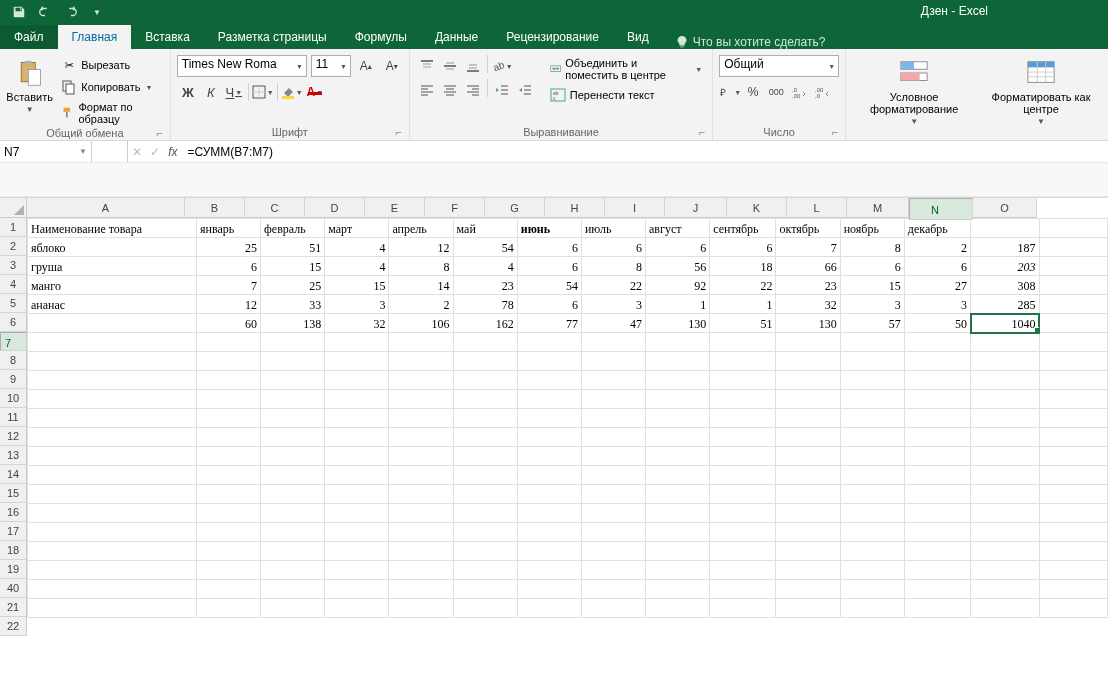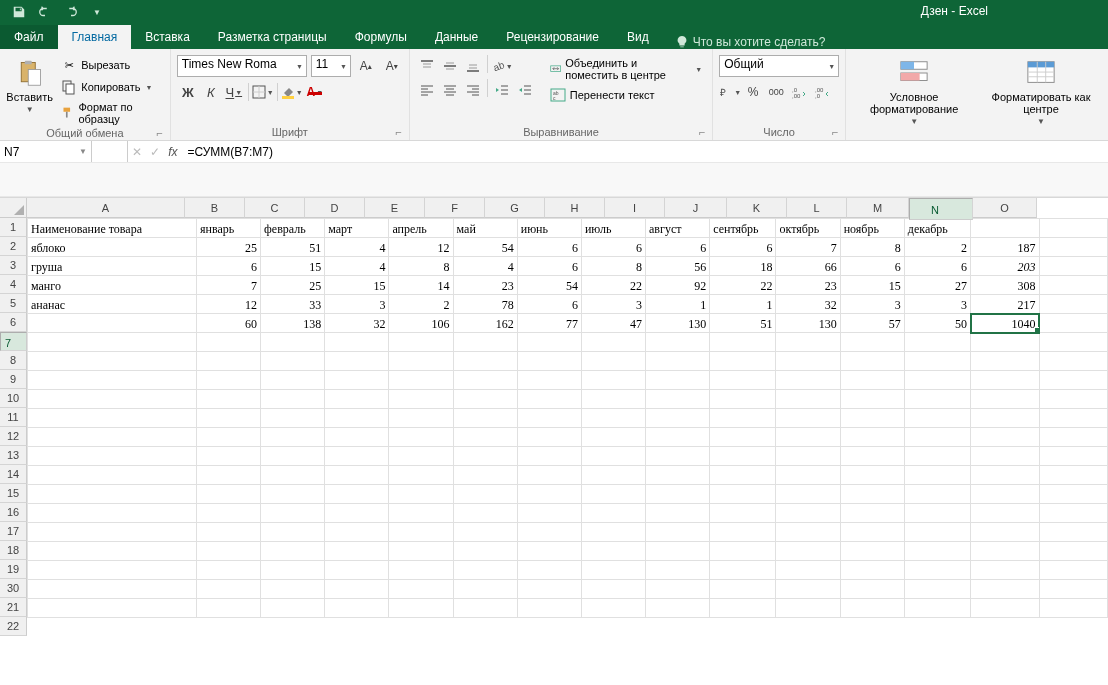--- a/index.html
+++ b/index.html
@@ -414,21 +414,21 @@
         <div class="rh">10</div>
         <div class="rh">11</div>
         <div class="rh">12</div>
         <div class="rh">13</div>
         <div class="rh">14</div>
         <div class="rh">15</div>
         <div class="rh">16</div>
         <div class="rh">17</div>
         <div class="rh">18</div>
         <div class="rh">19</div>
-        <div class="rh">30</div>
+        <div class="rh">40</div>
         <div class="rh">21</div>
         <div class="rh">22</div>
       </div>
   </div>
   <div class="grid-rh">
     <div class="col-headers" id="col-headers">
         <div class="ch" style="width: 158px;">A</div>
         <div class="ch" style="width: 60px;">B</div>
         <div class="ch" style="width: 60px;">C</div>
         <div class="ch" style="width: 60px;">D</div>
@@ -446,21 +446,21 @@
       </div>
     <table class="cells" id="cells">
         <tbody>
           <tr>
             <td class="txt" style="width: 158px;">Наименование товара</td>
             <td class="txt" style="width: 60px;">январь</td>
             <td class="txt" style="width: 60px;">февраль</td>
             <td class="txt" style="width: 60px;">март</td>
             <td class="txt" style="width: 60px;">апрель</td>
             <td class="txt" style="width: 60px;">май</td>
-            <td class="txt" style="width: 60px;">июнь</td>
+            <td class="txt" style="width: 60px; font-weight: bold;">июнь</td>
             <td class="txt" style="width: 60px;">июль</td>
             <td class="txt" style="width: 60px;">август</td>
             <td class="txt" style="width: 62px;">сентябрь</td>
             <td class="txt" style="width: 60px;">октябрь</td>
             <td class="txt" style="width: 60px;">ноябрь</td>
             <td class="txt" style="width: 62px;">декабрь</td>
             <td class="txt" style="width: 64px;"></td>
             <td class="txt" style="width: 64px;"></td>
           </tr>
           <tr>
@@ -521,21 +521,21 @@
             <td class="num" style="width: 60px;">3</td>
             <td class="num" style="width: 60px;">2</td>
             <td class="num" style="width: 60px;">78</td>
             <td class="num" style="width: 60px;">6</td>
             <td class="num" style="width: 60px;">3</td>
             <td class="num" style="width: 60px;">1</td>
             <td class="num" style="width: 62px;">1</td>
             <td class="num" style="width: 60px;">32</td>
             <td class="num" style="width: 60px;">3</td>
             <td class="num" style="width: 62px;">3</td>
-            <td class="num" style="width: 64px;">217</td>
+            <td class="num" style="width: 64px;">285</td>
             <td class="txt" style="width: 64px;"></td>
           </tr>
           <tr>
             <td class="txt" style="width: 158px;"></td>
             <td class="num" style="width: 60px;">60</td>
             <td class="num" style="width: 60px;">138</td>
             <td class="num" style="width: 60px;">32</td>
             <td class="num" style="width: 60px;">106</td>
             <td class="num" style="width: 60px;">162</td>
             <td class="num" style="width: 60px;">77</td>

